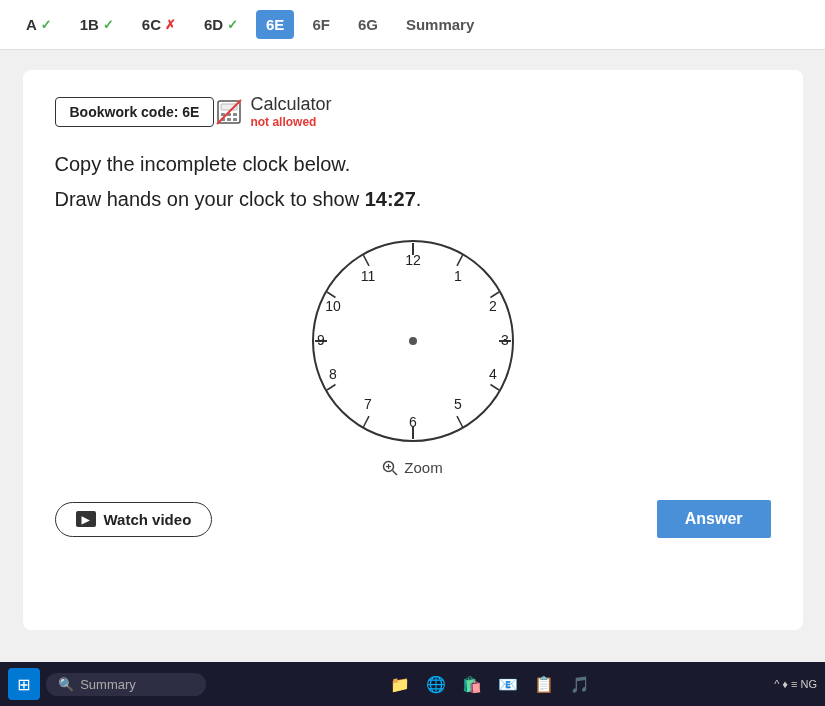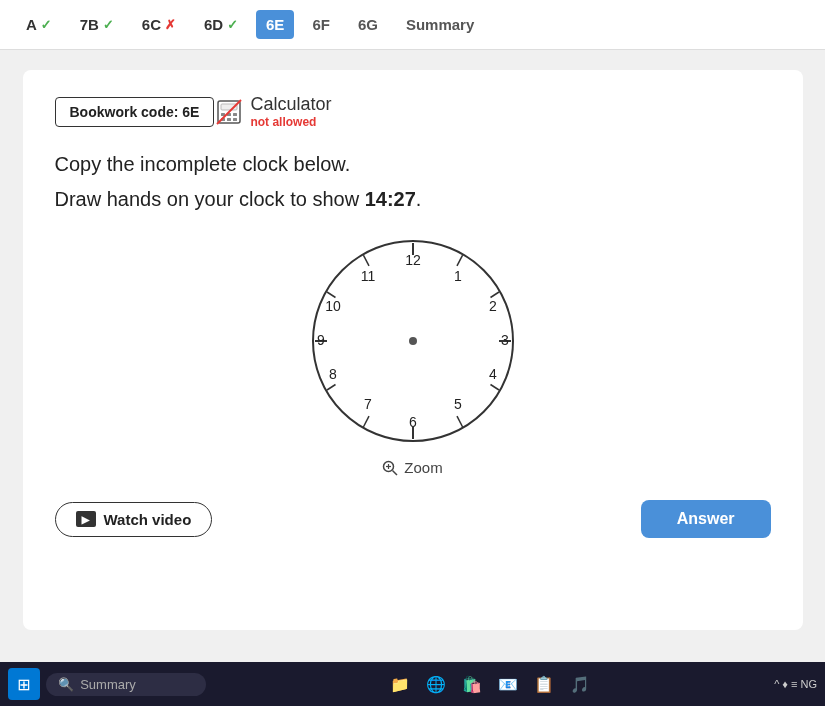--- a/index.html
+++ b/index.html
@@ -149,22 +149,22 @@
       align-items: center;
       justify-content: center;
       color: #fff;
       font-size: 10px;
     }
 
     .answer-btn {
       background: #4a90d9;
       color: #fff;
       border: none;
-      border-radius: 8px;
-      padding: 10px 36px;
+      border-radius: 2px;
+      padding: 10px 28px;
       font-size: 16px;
       font-weight: 600;
       cursor: pointer;
     }
 
     
     .taskbar {
       position: fixed;
       bottom: 0;
       left: 0;
@@ -226,21 +226,21 @@
 <body>
 
 <div class="nav-bar">
 
   <div class="nav-item completed">
     <span>A</span>
     <span class="check-icon">✓</span>
   </div>
 
   <div class="nav-item completed">
-    <span>7B</span>
+    <span>1B</span>
     <span class="check-icon">✓</span>
   </div>
 
   <div class="nav-item completed">
     <span>6C</span>
     <span class="cross-icon">✗</span>
   </div>
 
   <div class="nav-item completed">
     <span>6D</span>

